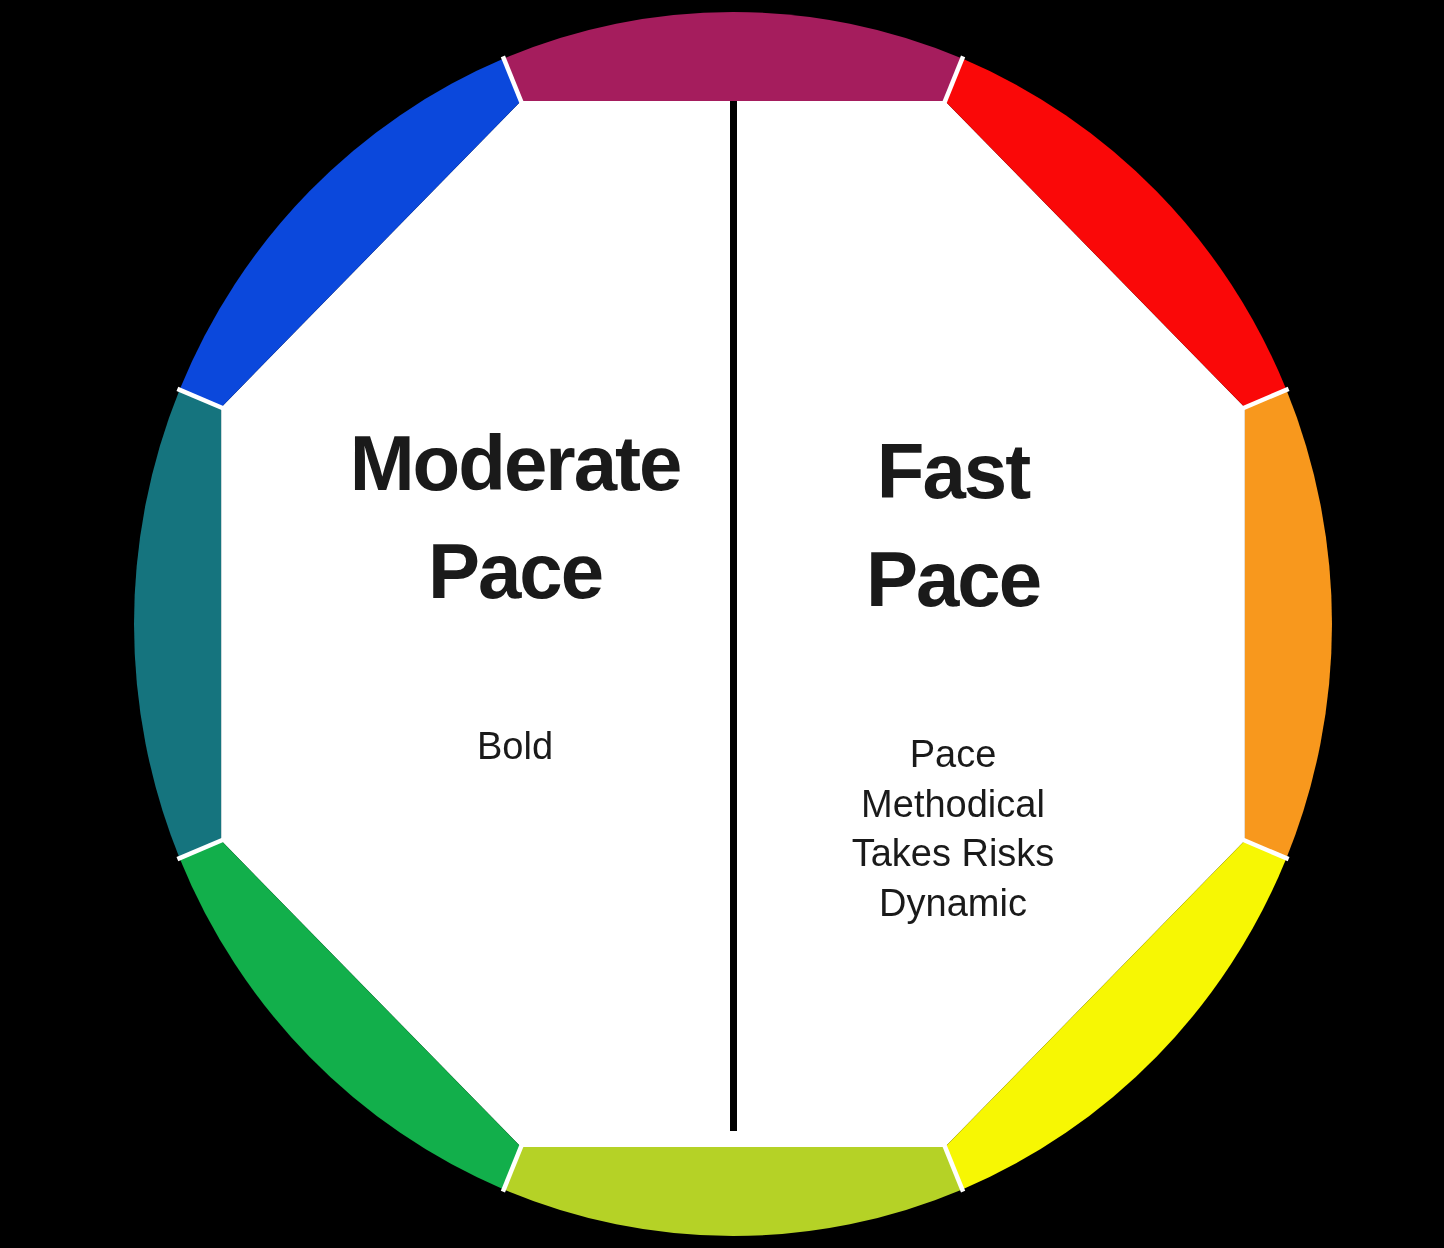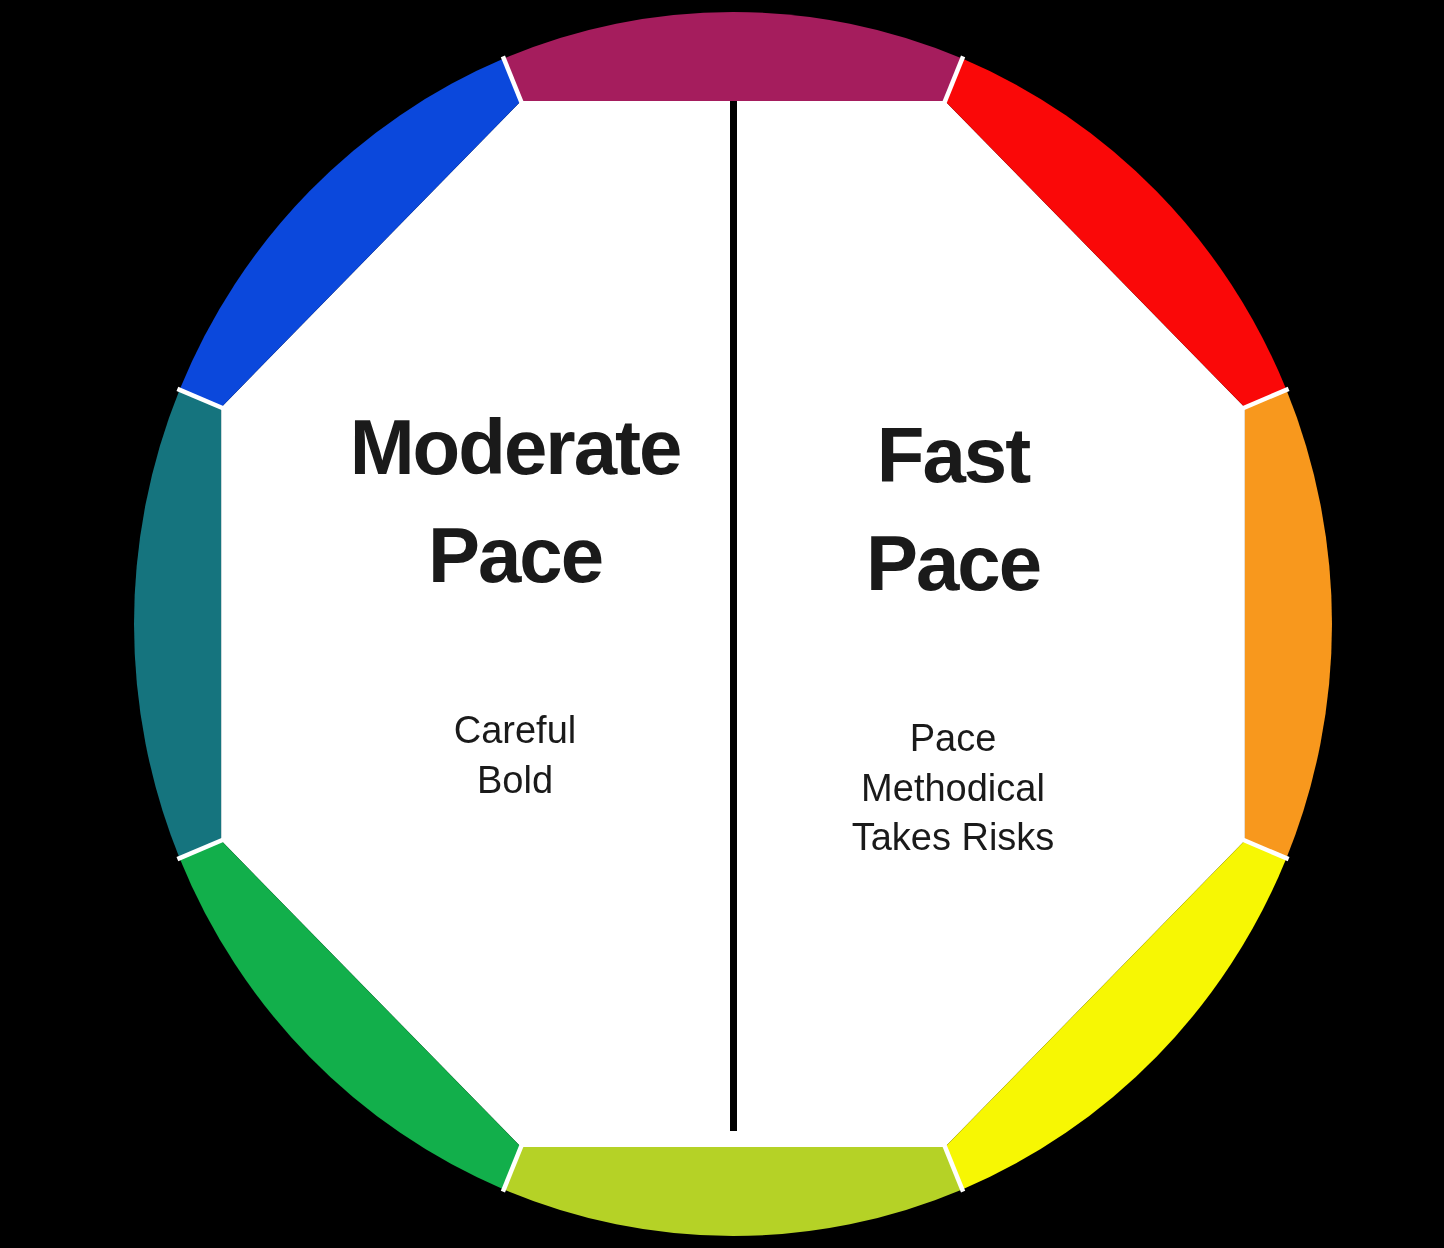--- a/index.html
+++ b/index.html
@@ -35,21 +35,21 @@
     white-space:nowrap;
   }
   .traits{
     position:absolute;
     top:706px;left:0;right:0;
     font-size:38px;
     font-weight:400;
     line-height:49.5px;
     white-space:nowrap;
   }
-  .half{height:1156px;top:0;}
+  .half{height:1156px;top:16px;}
 </style>
 </head>
 <body>
 
 <div class="stage">
 
   <svg id="wheel" width="1444" height="1248" viewBox="0 0 1444 1248" xmlns="http://www.w3.org/2000/svg">
       <path d="M 1244.9 407.4 L 945 101 L 521 101 L 221.1 407.4 L 221.1 840.6 L 521 1147 L 945 1147 L 1244.9 840.6 Z" fill="#ffffff"></path>
       <defs>
         <clipPath id="clip-0">
@@ -102,30 +102,30 @@
     </svg>
 
   <div class="divider"></div>
 
   <div class="half left">
     <div class="heading">
       <div>Moderate</div>
       <div>Pace</div>
     </div>
     <div class="traits">
-      <div>Careful</div>
       <div>Bold</div>
     </div>
   </div>
 
   <div class="half right">
     <div class="heading">
       <div>Fast</div>
       <div>Pace</div>
     </div>
     <div class="traits">
       <div>Pace</div>
       <div>Methodical</div>
       <div>Takes Risks</div>
+      <div>Dynamic</div>
     </div>
   </div>
 
 </div>
 
 </body></html>

